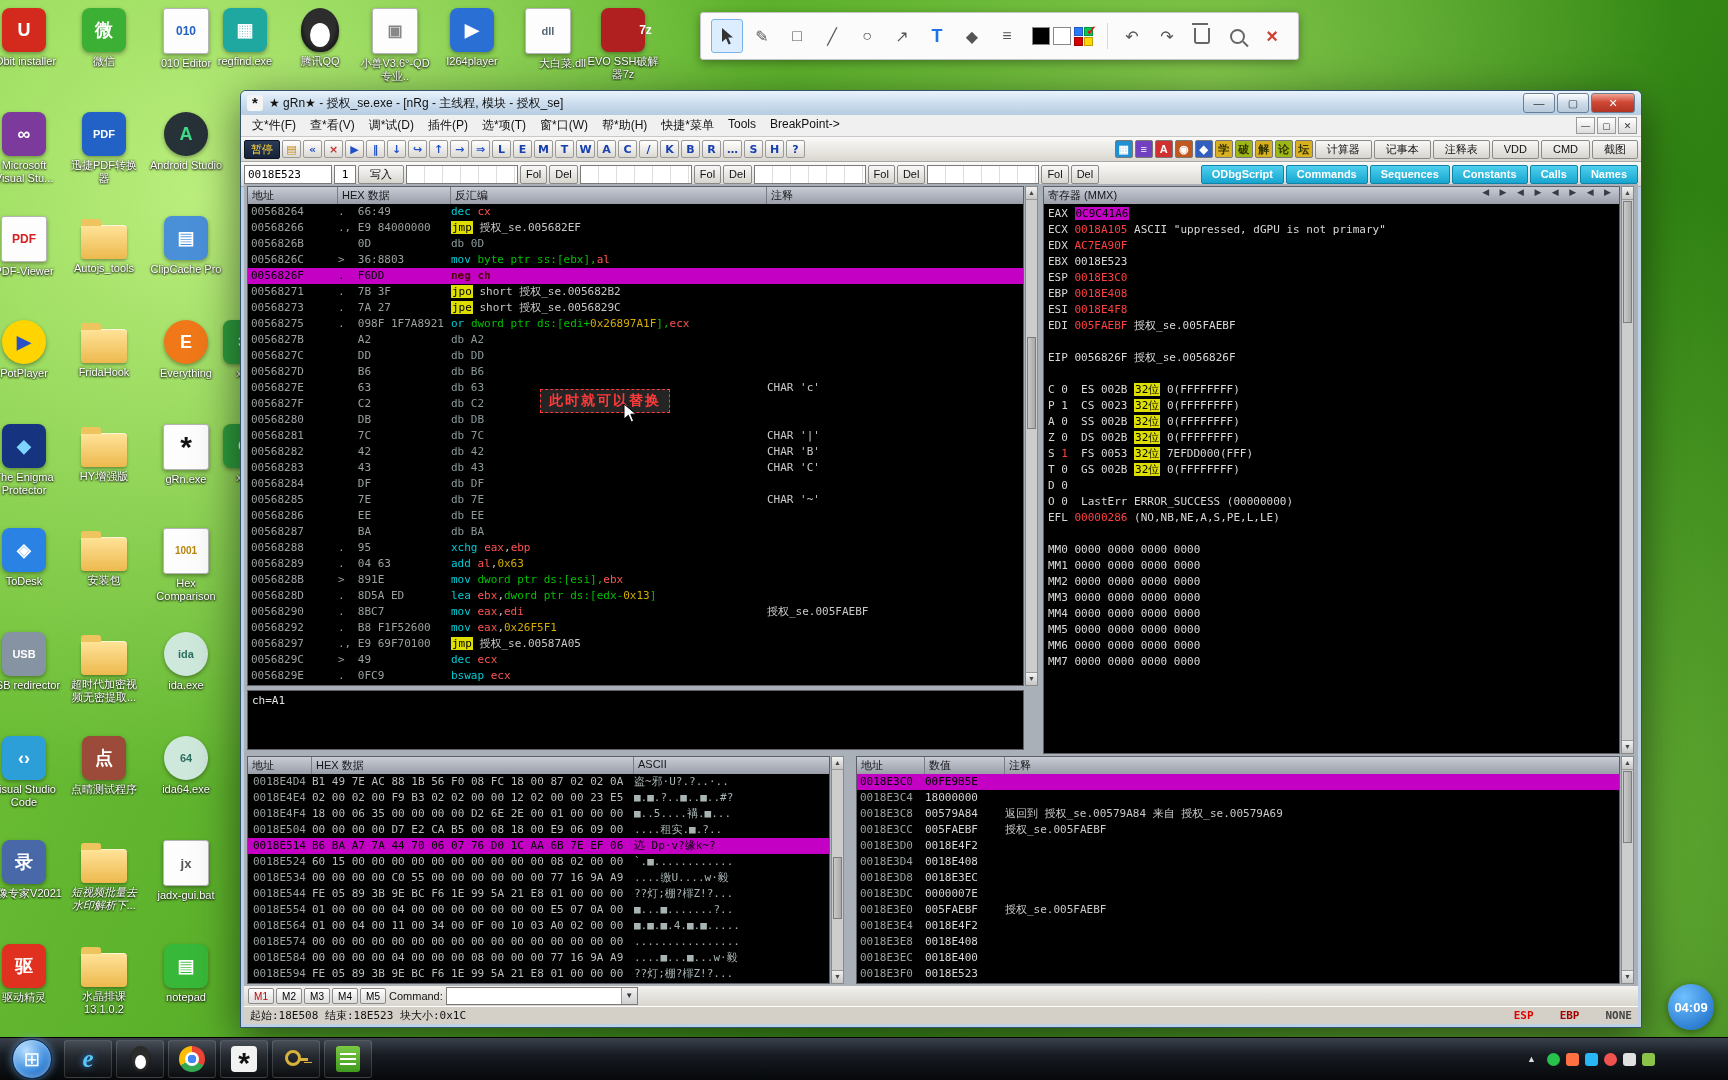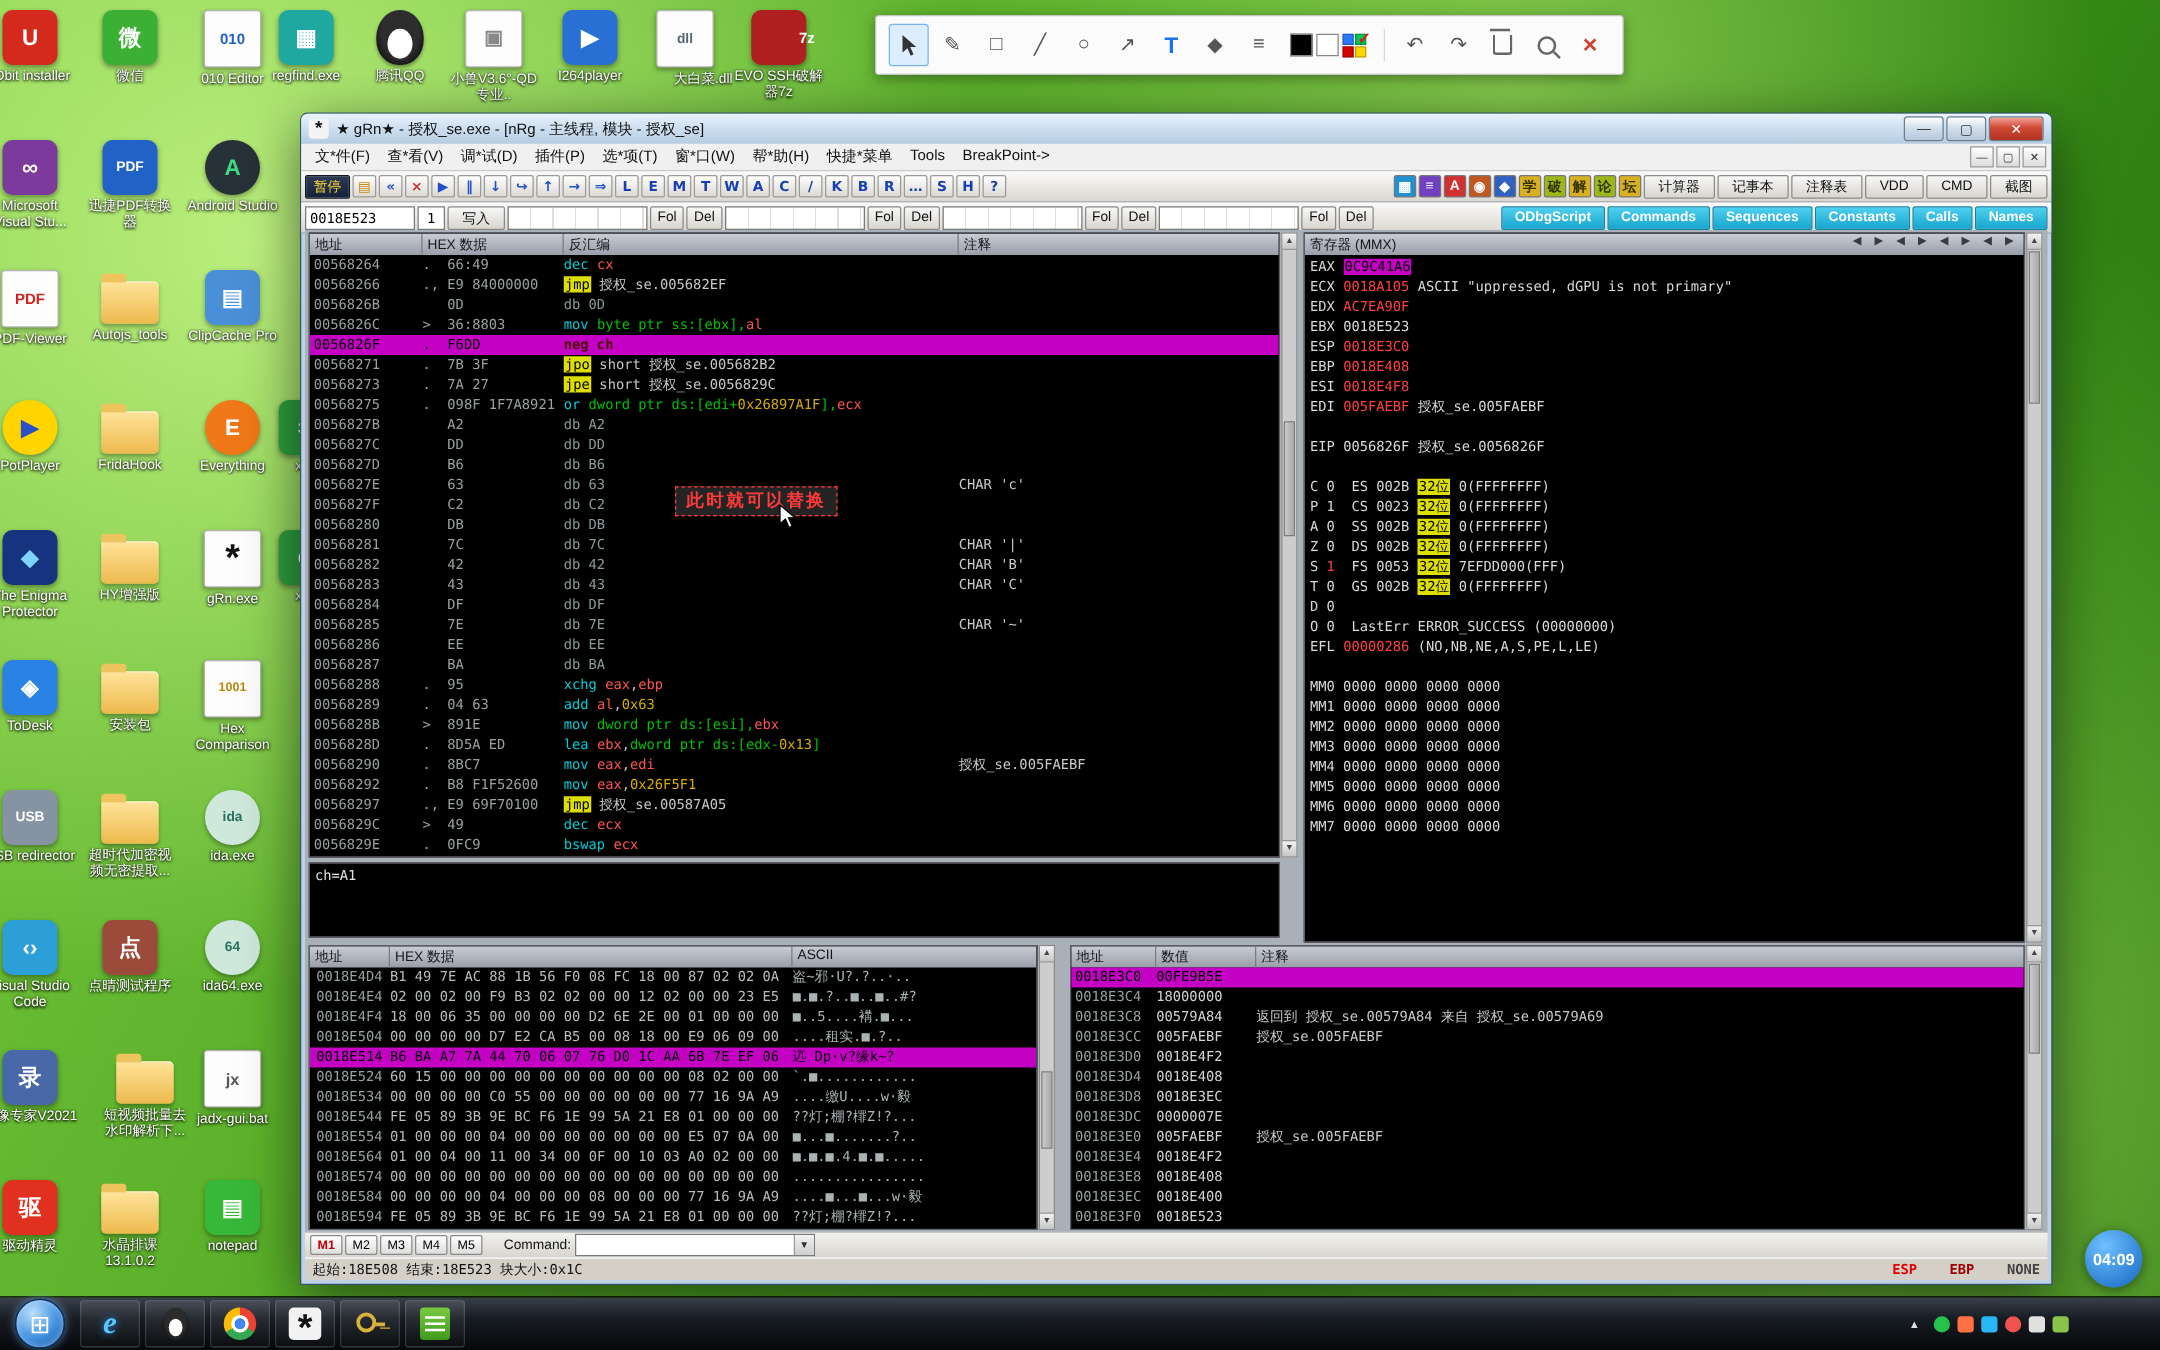--- a/index.html
+++ b/index.html
@@ -146,22 +146,22 @@
   .vs-btn.b{position:absolute;bottom:0;left:0;right:0;border-top:1px solid #999;border-bottom:none}
   .vs-thumb{position:absolute;left:1px;right:1px;background:linear-gradient(90deg,#c9c9c9,#a9a9a9);
     border:1px solid #7d7d7d}
 
   .infotext{color:#e0e0e0;padding:3px 0 0 4px}
 
   .cmdbar{position:absolute;left:3px;right:3px;top:894px;height:21px;background:linear-gradient(#f2f1ee,#d8d5ce);
     display:flex;align-items:center;gap:3px;padding:0 4px;border-top:1px solid #b0b0b0;box-sizing:border-box}
   .mbt{width:26px;height:16px;border:1px solid #8a8a8a;background:linear-gradient(#fff,#ddd);
     font-size:10px;display:flex;align-items:center;justify-content:center;border-radius:2px;padding:0}
-  .mbt.hot{color:#c00000;font-weight:bold}
-  .cmdlabel{margin-left:14px;font-size:11px;color:#111}
+  .mbt.hot{color:#c00000;font-weight:normal}
+  .cmdlabel{font-size:11px;color:#111}
   .combo{width:190px;height:16px;background:#fff;border:1px solid #7a7a7a;display:flex}
   .combo .cin{flex:1}
   .combo .car{width:15px;background:linear-gradient(#f2f2f2,#cfcfcf);border-left:1px solid #9a9a9a;
     font-size:8px;text-align:center;line-height:15px;color:#333}
   .statusbar{position:absolute;left:3px;right:3px;top:915px;height:18px;background:#d4d0c8;
     border-top:1px solid #fff;display:flex;align-items:center;font-size:11px;color:#111;
     padding:0 6px;box-sizing:border-box;font-family:"DejaVu Sans Mono",monospace}
   .stright{margin-left:auto;display:flex;gap:26px;font-weight:bold}
 
   
@@ -296,21 +296,21 @@
     <div class="dicon" style="left: 66px; top: 632px;">
       <div class="ic ic-folder"></div>
       <div class="dlabel">超时代加密视频无密提取...</div>
     </div>
     <div class="dicon" style="left: 66px; top: 736px;">
       <div class="ic ic-sq" style="background: rgb(156, 74, 58);">
         <span class="g">点</span>
       </div>
       <div class="dlabel">点晴测试程序</div>
     </div>
-    <div class="dicon" style="left: 78px; top: 840px;">
+    <div class="dicon" style="left: 66px; top: 840px; font-style: italic;">
       <div class="ic ic-folder"></div>
       <div class="dlabel">短视频批量去水印解析下...</div>
     </div>
     <div class="dicon" style="left: 66px; top: 944px;">
       <div class="ic ic-folder"></div>
       <div class="dlabel">水晶排课13.1.0.2</div>
     </div>
     <div class="dicon" style="left: 148px; top: 8px;">
       <div class="ic ic-sq page">
         <span class="g" style="color: rgb(34, 98, 198); font-size: 12px;">010</span>

